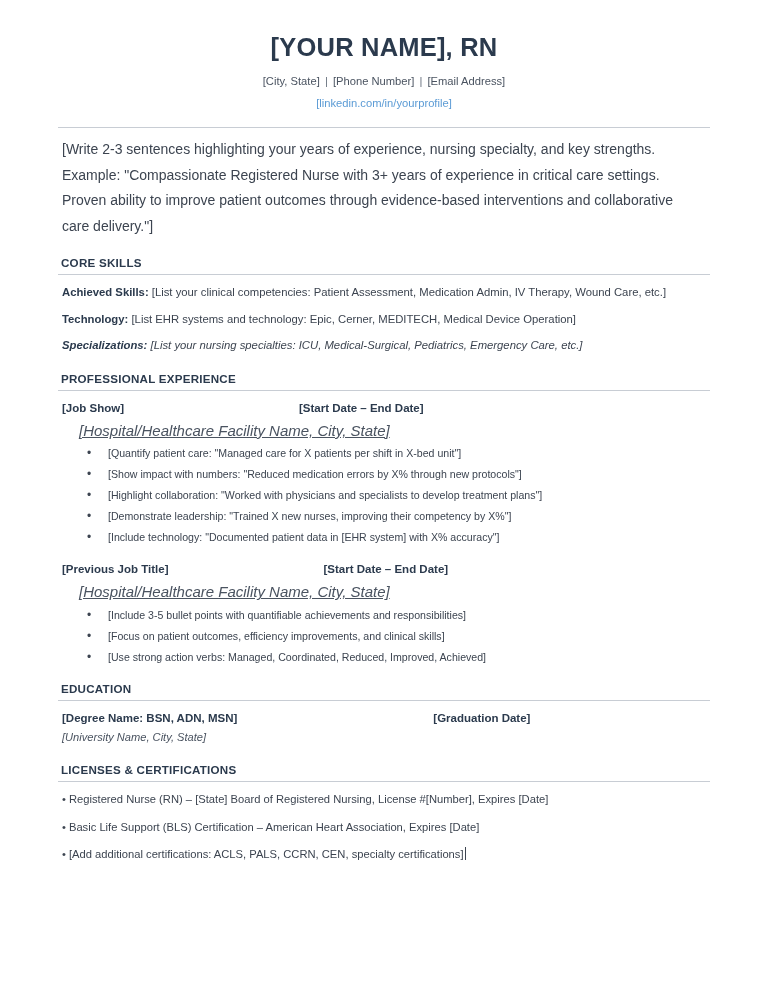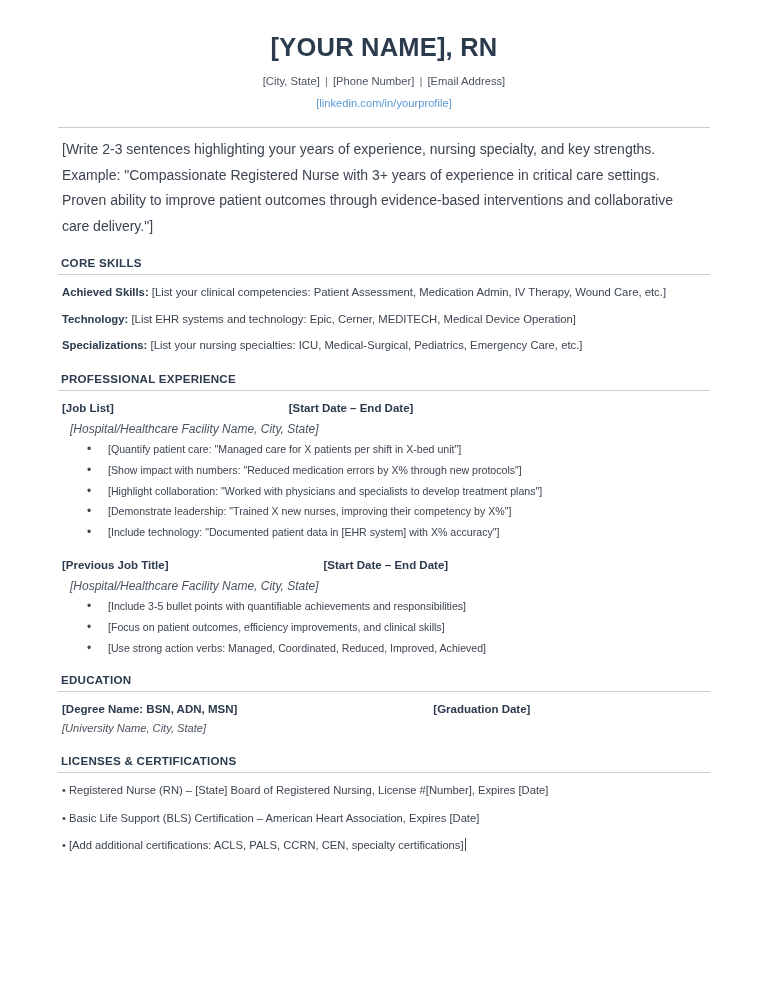--- a/index.html
+++ b/index.html
@@ -82,46 +82,47 @@
     color: #3c4450;
     margin: 0 0 0 4px;
     max-width: 620px;
   }
   .skill-row {
     font-size: 11.3px;
     line-height: 1.55;
     color: #3c4450;
     margin: 0 0 9px 4px;
   }
-  .skill-row:last-child { margin-bottom: 4px; }
+  .skill-row:last-child { margin-bottom: 4px; font-style: italic; }
   .skill-label {
     font-weight: bold;
     color: #2b3a4d;
   }
 
   
   .job { margin-bottom: 2px; }
   .job-head {
     display: flex;
     font-size: 11.5px;
     font-weight: bold;
     color: #2b3a4d;
     margin: 0 0 3px 4px;
     line-height: 1.5;
   }
   .job-title { display: block; }
   .job-dates { display: block; }
   .job-head.offset-1 .job-dates { margin-left: 175px; }
   .job-head.offset-2 .job-dates { margin-left: 155px; }
   .job-org {
-    font-size: 12px;
+    font-size: 15px;
     font-style: italic;
     color: #4a5360;
-    margin: 0 0 4px 12px;
-    line-height: 1.5;
+    margin: 0 0 4px 21px;
+    line-height: 1.5;
+    text-decoration: underline;
   }
   ul.bullets {
     list-style: none;
     margin: 0;
     padding: 0;
   }
   ul.bullets li {
     position: relative;
     font-size: 10.6px;
     color: #3c4450;
@@ -213,21 +214,21 @@
       <span class="skill-label">Specializations:</span><span> [List your nursing specialties: ICU, Medical-Surgical, Pediatrics, Emergency Care, etc.]</span>
     </div>
   </div>
 
   <div class="section">
     <div class="section-title">PROFESSIONAL EXPERIENCE</div>
     <div class="section-rule"></div>
 
     <div class="job">
       <div class="job-head offset-1">
-        <span class="job-title">[Job List]</span>
+        <span class="job-title">[Job Show]</span>
         <span class="job-dates">[Start Date – End Date]</span>
       </div>
       <div class="job-org">[Hospital/Healthcare Facility Name, City, State]</div>
       <ul class="bullets">
         <li>[Quantify patient care: "Managed care for X patients per shift in X-bed unit"]</li>
         <li>[Show impact with numbers: "Reduced medication errors by X% through new protocols"]</li>
         <li>[Highlight collaboration: "Worked with physicians and specialists to develop treatment plans"]</li>
         <li>[Demonstrate leadership: "Trained X new nurses, improving their competency by X%"]</li>
         <li>[Include technology: "Documented patient data in [EHR system] with X% accuracy"]</li>
       </ul>

